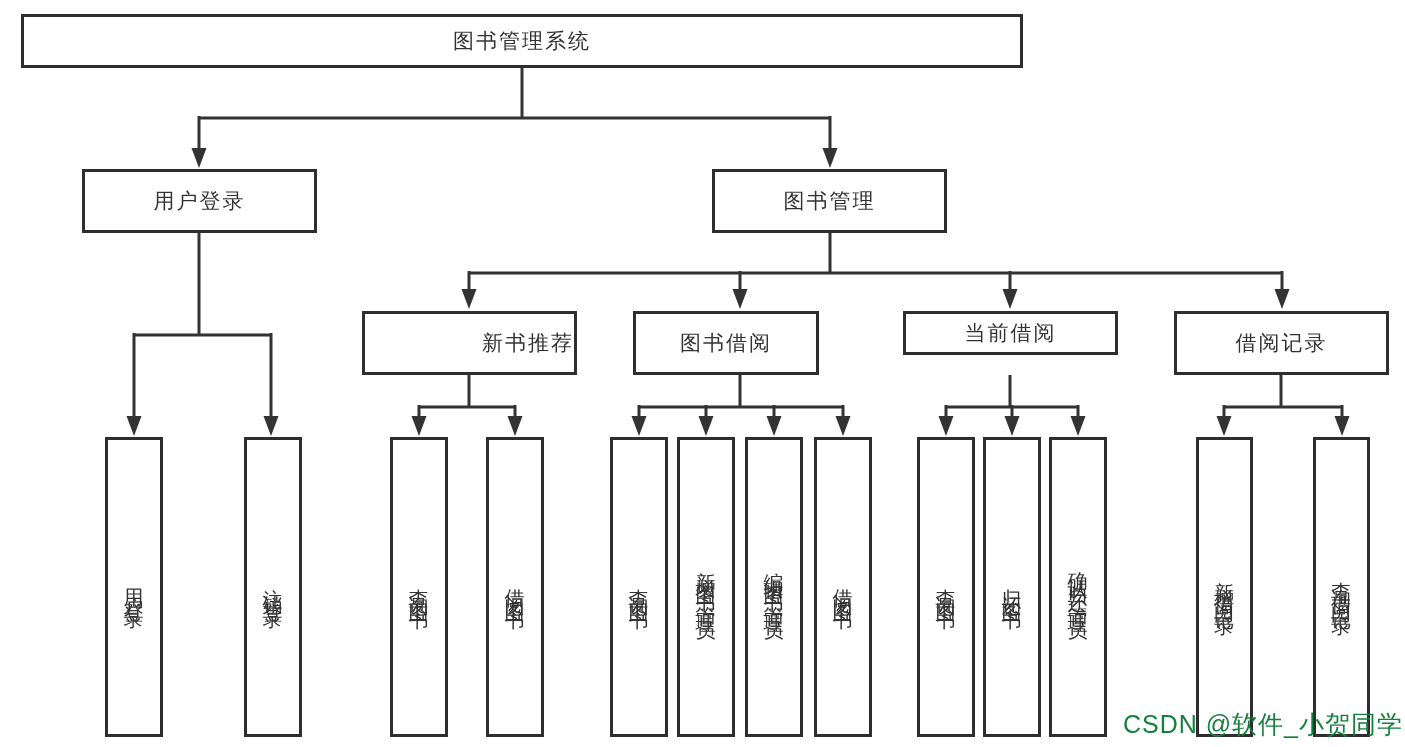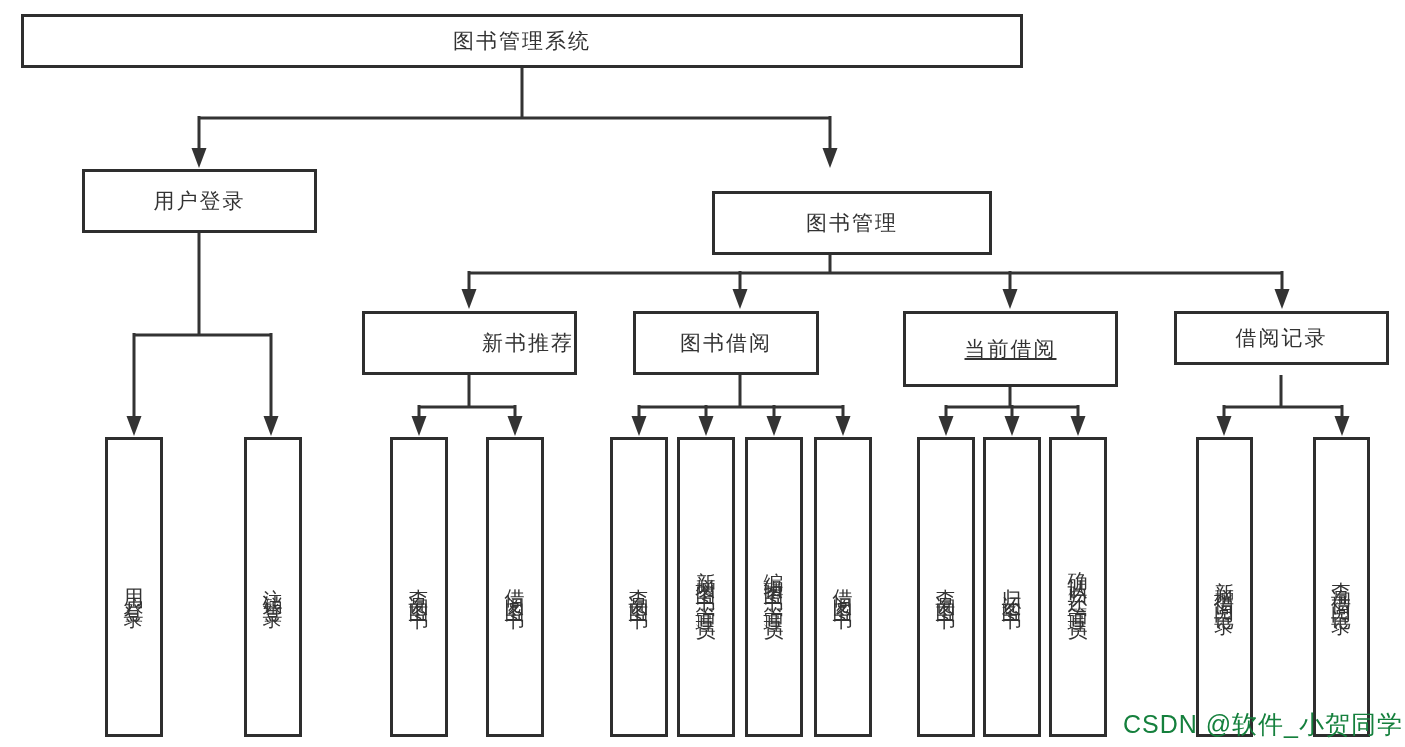--- a/index.html
+++ b/index.html
@@ -105,34 +105,34 @@
     </g>
   </svg>
 
   <div class="node hbox" style="left:21px; top:14px; width:1002px; height:54px;">
     <span>图书管理系统</span>
   </div>
 
   <div class="node hbox" style="left:82px; top:169px; width:235px; height:64px;">
     <span>用户登录</span>
   </div>
-  <div class="node hbox" style="left:712px; top:169px; width:280px; height:64px;margin-top:22px;">
+  <div class="node hbox" style="left:712px; top:169px; width:235px; height:64px;">
     <span>图书管理</span>
   </div>
 
   <div class="node hbox" style="left:362px; top:311px; width:215px; height:64px;justify-content:flex-end;">
     <span>新书推荐</span>
   </div>
   <div class="node hbox" style="left:633px; top:311px; width:186px; height:64px;">
     <span>图书借阅</span>
   </div>
-  <div class="node hbox" style="left:903px; top:311px; width:215px; height:76px;text-decoration:underline;">
+  <div class="node hbox" style="left:903px; top:311px; width:215px; height:44px;">
     <span>当前借阅</span>
   </div>
-  <div class="node hbox" style="left:1174px; top:311px; width:215px; height:54px;">
+  <div class="node hbox" style="left:1174px; top:311px; width:215px; height:64px;">
     <span>借阅记录</span>
   </div>
 
   <div class="node vbox" style="left:105px; top:437px; width:58px; height:300px;">
     <span class="vlabel">用户登录</span>
   </div>
   <div class="node vbox" style="left:244px; top:437px; width:58px; height:300px;">
     <span class="vlabel">注销登录</span>
   </div>
 

